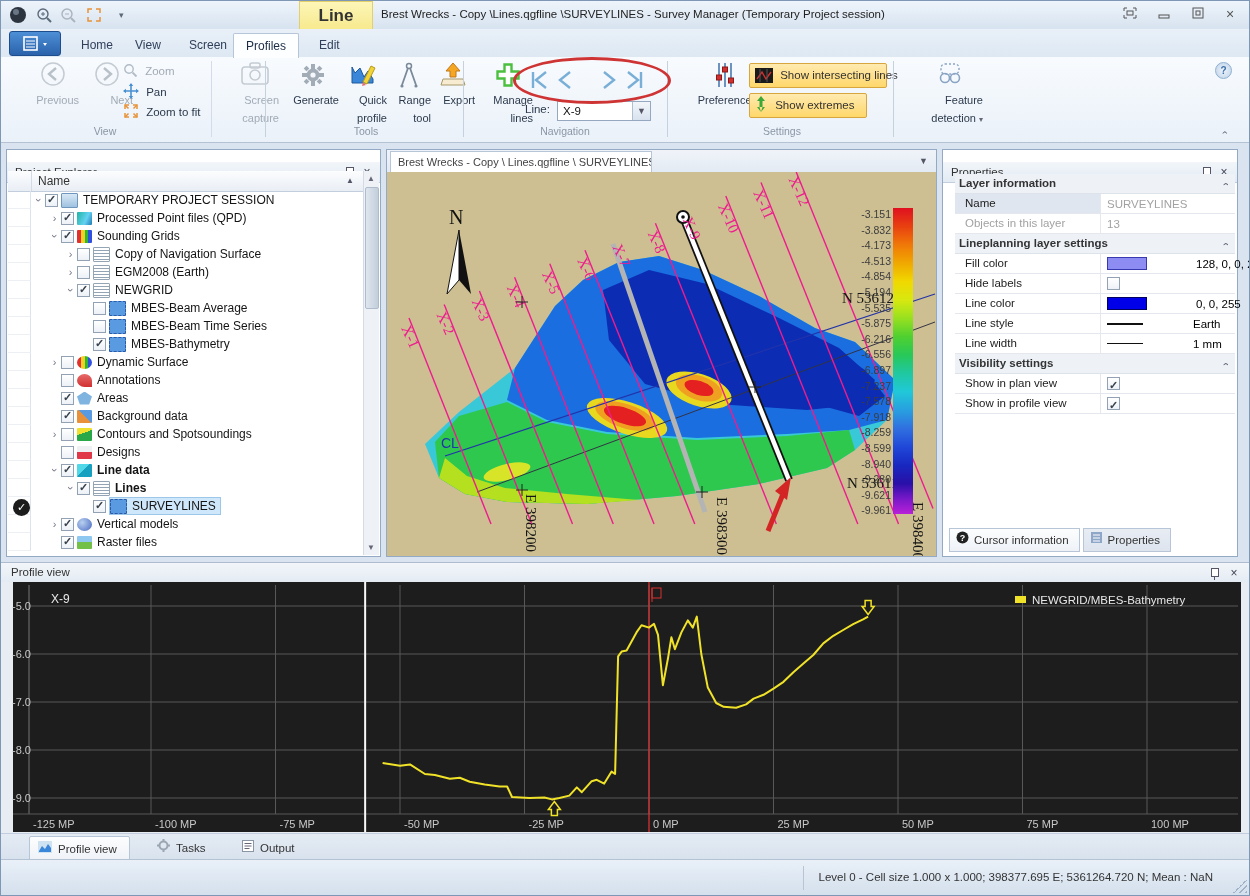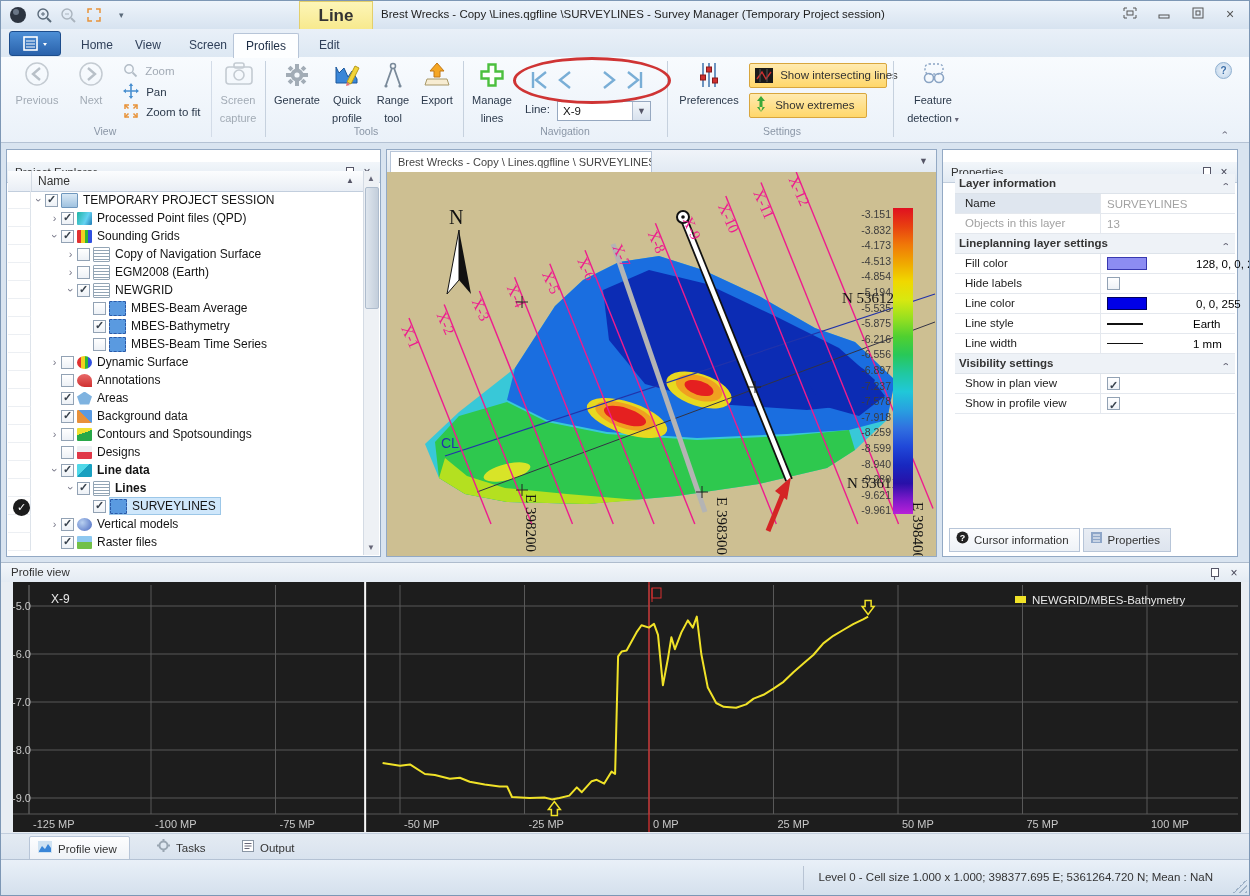--- a/index.html
+++ b/index.html
@@ -14,21 +14,21 @@
   .winbtn{position:absolute;top:6px;width:22px;height:16px;color:#555;font-size:12px;text-align:center;line-height:15px;}
   
   #tabrow{position:absolute;left:0;top:28px;width:1250px;height:28px;background:linear-gradient(#e9f0f8,#dde8f3);}
   #appbtn{position:absolute;left:8px;top:2px;width:52px;height:25px;background:linear-gradient(#4d8fd6,#2a62ab);border:1px solid #1d4d8c;border-radius:3px;box-sizing:border-box;}
   .rtab{position:absolute;top:4px;height:24px;line-height:24px;padding:0 12px;font-size:12px;color:#30405a;z-index:3;}
   .rtab.active{background:#fdfeff;border:1px solid #b7c5d8;border-bottom:none;border-radius:2px 2px 0 0;color:#1c2c44;}
   
   #ribbon{position:absolute;left:0;top:56px;width:1250px;height:86px;background:linear-gradient(#f8fbfe,#eaf1f9);border-bottom:1px solid #b4c2d4;box-sizing:border-box;}
   .gsep{position:absolute;top:4px;height:76px;width:1px;background:#d3dce8;}
   .glabel{position:absolute;top:68px;height:14px;font-size:10.5px;color:#8a96a6;text-align:center;}
-  .bigbtn{position:absolute;top:2px;width:52px;height:64px;text-align:center;}
+  .bigbtn{position:absolute;top:2px;width:52px;height:64px;text-align:right;margin-left:16px;}
   .bigbtn .bicon{display:block;margin:2px auto 1px;width:28px;height:28px;}
   .bigbtn .blabel{font-size:11px;color:#2c3a4c;line-height:12px;}
   .bigbtn.disabled .blabel{color:#a2abb5;}
   .smallbtn{position:absolute;height:18px;font-size:11.5px;color:#2c3a4c;white-space:nowrap;}
   .smallbtn.disabled{color:#a2abb5;}
   .smallbtn .sic{display:inline-block;vertical-align:-3px;margin-right:4px;}
   .toggle{position:absolute;left:748px;width:138px;height:25px;background:linear-gradient(#ffeab0,#ffd76a);border:1px solid #d8a63e;border-radius:2px;box-sizing:border-box;font-size:11.5px;color:#333;line-height:23px;white-space:nowrap;padding-left:5px;}
   #nav-ellipse{position:absolute;left:512px;top:56px;width:152px;height:41px;border:3px solid #cf3434;border-radius:50%;z-index:9;pointer-events:none;}
   .navic{position:absolute;top:12px;width:26px;height:22px;}
   #line-combo{position:absolute;left:556px;top:44px;width:94px;height:20px;background:#fff;border:1px solid #96a8c0;box-sizing:border-box;font-size:11.5px;}
@@ -431,36 +431,36 @@
               <span class="ti layer-icon"></span>
               <span class="tlabel">MBES-Beam Average</span>
             </span>
           </span>
         </div>
         <div class="trow">
           <span class="gut"></span>
           <span class="inner">
             <span style="width: 48px; display: inline-block;"></span>
             <span class="chev"></span>
+            <span class="cb"></span>
+            <span class="selwrap">
+              <span class="ti layer-icon"></span>
+              <span class="tlabel">MBES-Beam Time Series</span>
+            </span>
+          </span>
+        </div>
+        <div class="trow">
+          <span class="gut"></span>
+          <span class="inner">
+            <span style="width: 48px; display: inline-block;"></span>
+            <span class="chev"></span>
             <span class="cb on"></span>
             <span class="selwrap">
               <span class="ti layer-icon"></span>
               <span class="tlabel">MBES-Bathymetry</span>
-            </span>
-          </span>
-        </div>
-        <div class="trow">
-          <span class="gut"></span>
-          <span class="inner">
-            <span style="width: 48px; display: inline-block;"></span>
-            <span class="chev"></span>
-            <span class="cb"></span>
-            <span class="selwrap">
-              <span class="ti layer-icon"></span>
-              <span class="tlabel">MBES-Beam Time Series</span>
             </span>
           </span>
         </div>
         <div class="trow">
           <span class="gut"></span>
           <span class="inner">
             <span style="width: 16px; display: inline-block;"></span>
             <span class="chev">›</span>
             <span class="cb"></span>
             <span class="selwrap">

